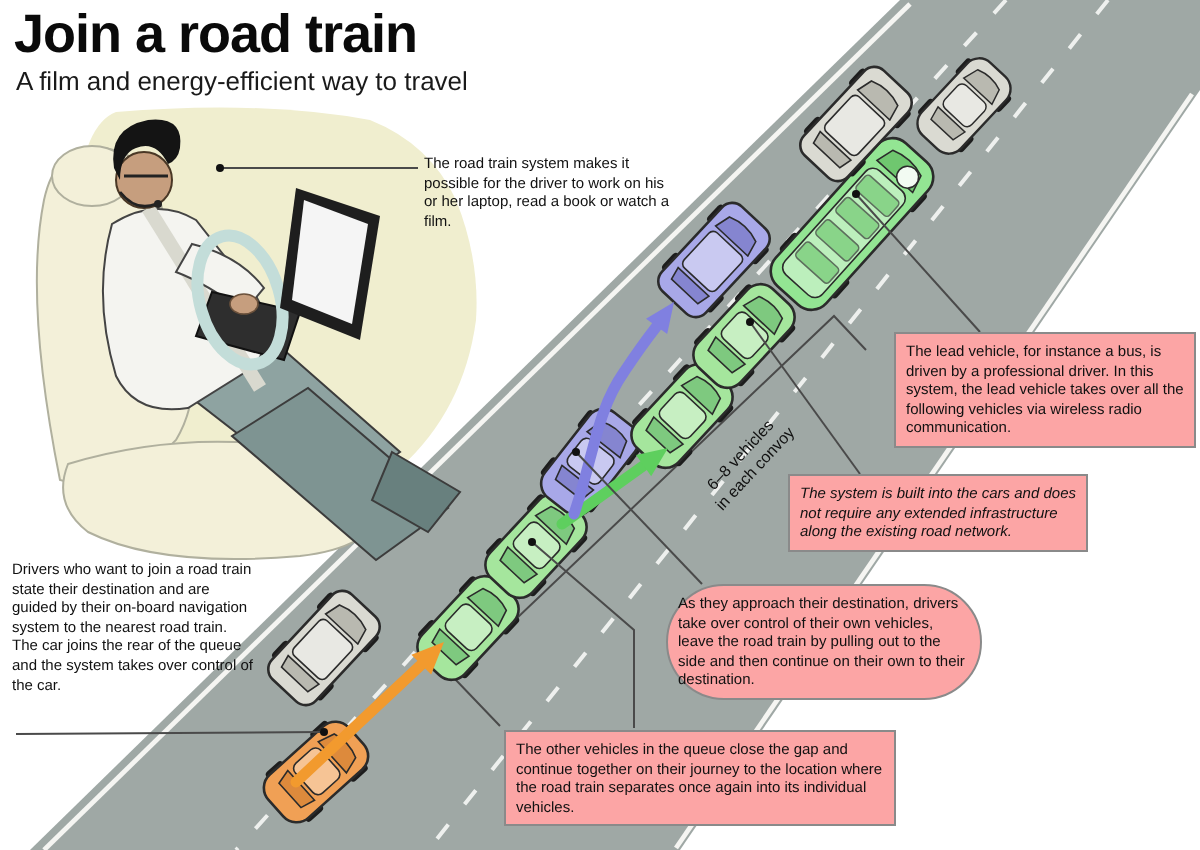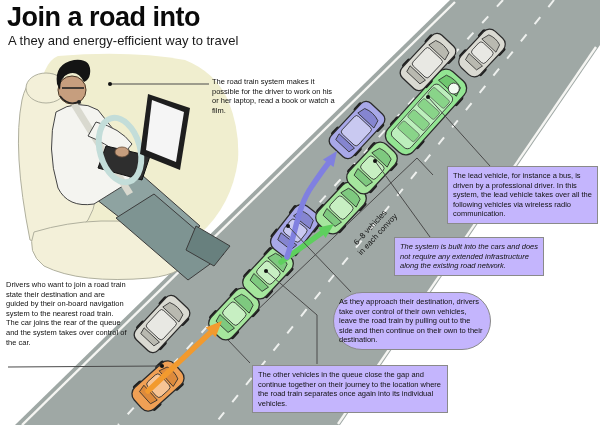--- a/index.html
+++ b/index.html
@@ -2,21 +2,21 @@
 <html><head>
 <meta charset="utf-8">
 <style>
   html,body{margin:0;padding:0;}
   body{width:600px;height:425px;position:relative;background:#ffffff;overflow:hidden;
        font-family:"Liberation Sans","DejaVu Sans",sans-serif;outline:1px solid #b8b8b8;}
   .abs{position:absolute;}
   #title{left:7px;top:2px;font-size:27px;font-weight:bold;letter-spacing:-0.5px;color:#0a0a0a;}
   #subtitle{left:8px;top:33px;font-size:13px;color:#1a1a1a;}
   .note{font-size:7.5px;line-height:1.28;color:#111;}
-  .box{font-size:7.5px;line-height:1.28;color:#111;background:#c4b5fd;border:1px solid #8a8a8a;
+  .box{font-size:7.5px;line-height:1.28;color:#111;background:#fca5a5;border:1px solid #8a8a8a;
        padding:4px 5px;box-sizing:border-box;}
   #callout-laptop{left:212px;top:77px;width:128px;}
   #callout-join{left:6px;top:280px;width:122px;}
   #callout-lead{left:447px;top:166px;width:151px;}
   #callout-system{left:394px;top:237px;width:150px;font-style:italic;}
   #callout-approach{left:333px;top:292px;width:158px;border-radius:29px;}
   #callout-other{left:252px;top:365px;width:196px;}
   #convoy-label{left:374px;top:231px;transform:translate(-50%,-50%) rotate(-47deg);
        font-size:8px;color:#111;text-align:center;white-space:nowrap;line-height:1.2;}
   svg{position:absolute;left:0;top:0;}
@@ -140,22 +140,22 @@
     <path d="M148,94 L190,108 L180,170 L140,154 Z" fill="#1e1e1e"></path>
     <path d="M152,100 L184,112 L176,162 L146,150 Z" fill="#f5f5f5"></path>
     <circle cx="72" cy="90" r="14" fill="#c69e7e" stroke="#4a3826" stroke-width="1"></circle>
     <path d="M57,84 Q54,64 74,60 Q92,58 90,74 Q89,80 84,82 Q78,70 68,74 Q60,77 60,90 Z" fill="#141414"></path>
     <path d="M62,88 H84" stroke="#222" stroke-width="1.6"></path>
     <path d="M60,96 Q68,106 78,102" stroke="#222" stroke-width="1.4" fill="none"></path>
     <circle cx="79" cy="102" r="2" fill="#222"></circle>
   </g>
 </svg>
 
-<div class="abs" id="title">Join a road into</div>
-<div class="abs" id="subtitle">A they and energy-efficient way to travel</div>
+<div class="abs" id="title">Join a road train</div>
+<div class="abs" id="subtitle">A film and energy-efficient way to travel</div>
 
 <div class="abs note" id="callout-laptop">The road train system makes it possible for the driver to work on his or her laptop, read a book or watch a film.</div>
 <div class="abs note" id="callout-join">Drivers who want to join a road train state their destination and are guided by their on-board navigation system to the nearest road train. The car joins the rear of the queue and the system takes over control of the car.</div>
 
 <div class="abs box" id="callout-lead">The lead vehicle, for instance a bus, is driven by a professional driver. In this system, the lead vehicle takes over all the following vehicles via wireless radio communication.</div>
 <div class="abs box" id="callout-system">The system is built into the cars and does not require any extended infrastructure along the existing road network.</div>
 <div class="abs box" id="callout-approach">As they approach their destination, drivers take over control of their own vehicles, leave the road train by pulling out to the side and then continue on their own to their destination.</div>
 <div class="abs box" id="callout-other">The other vehicles in the queue close the gap and continue together on their journey to the location where the road train separates once again into its individual vehicles.</div>
 
 <div class="abs" id="convoy-label">

